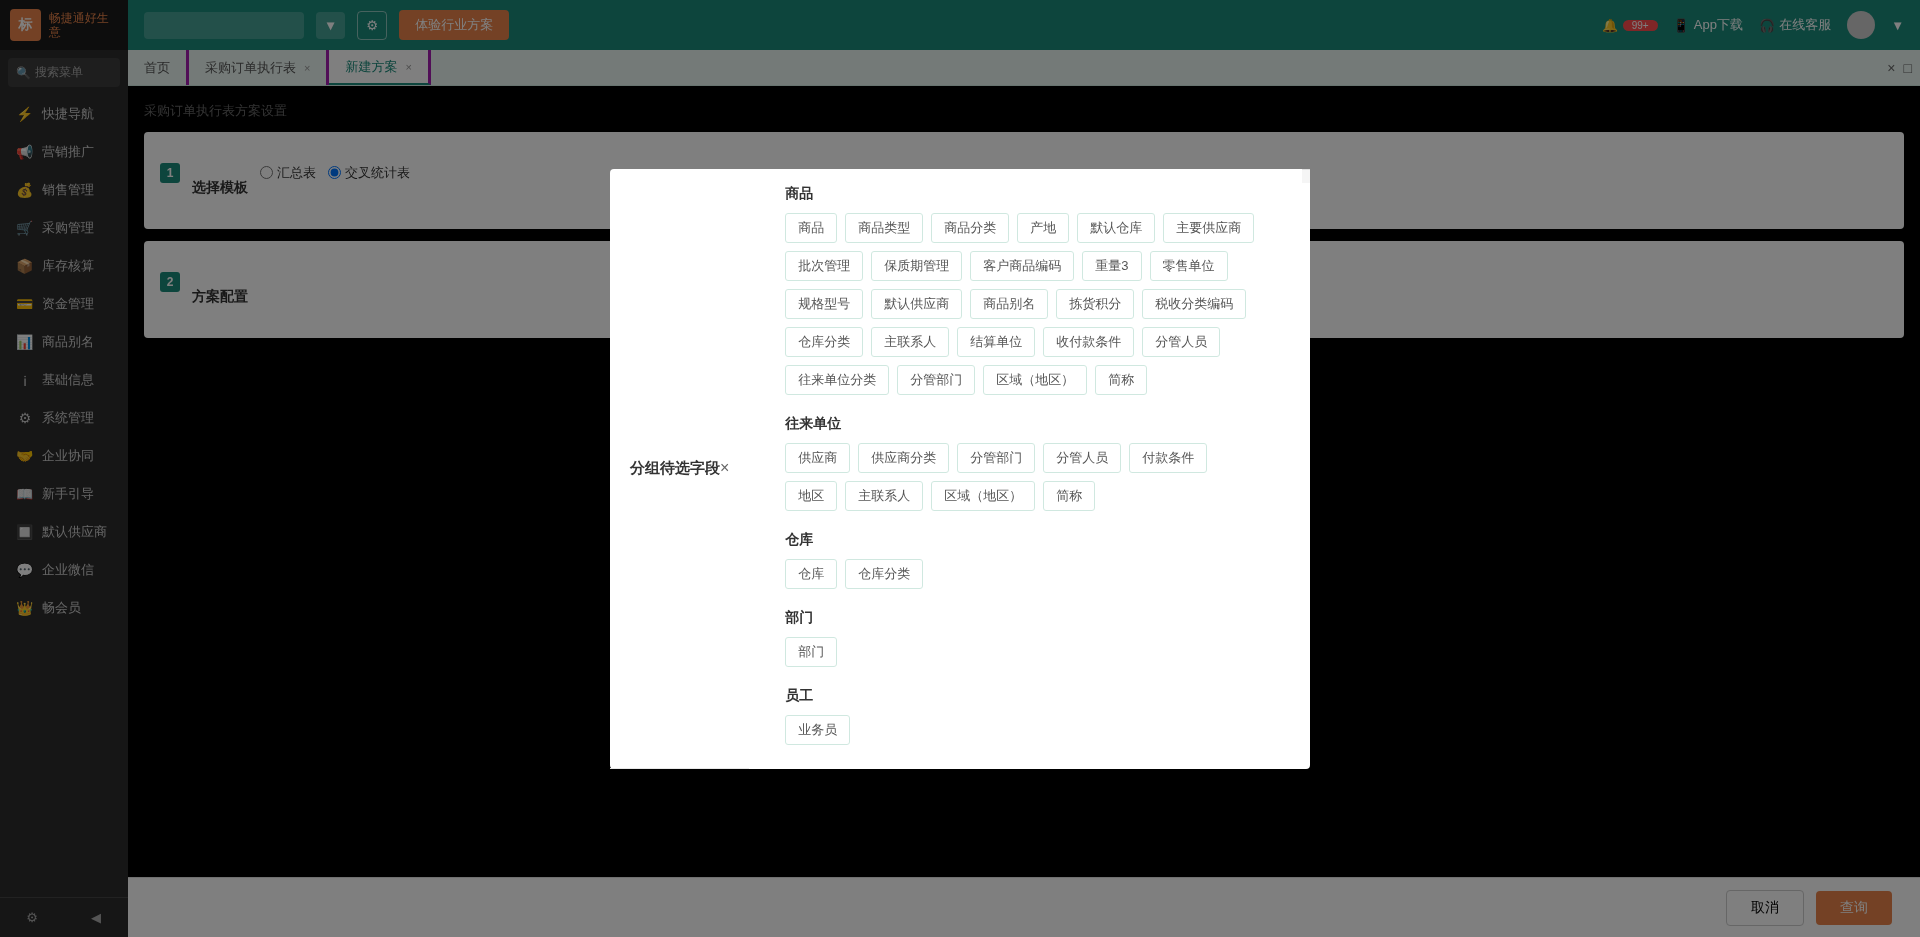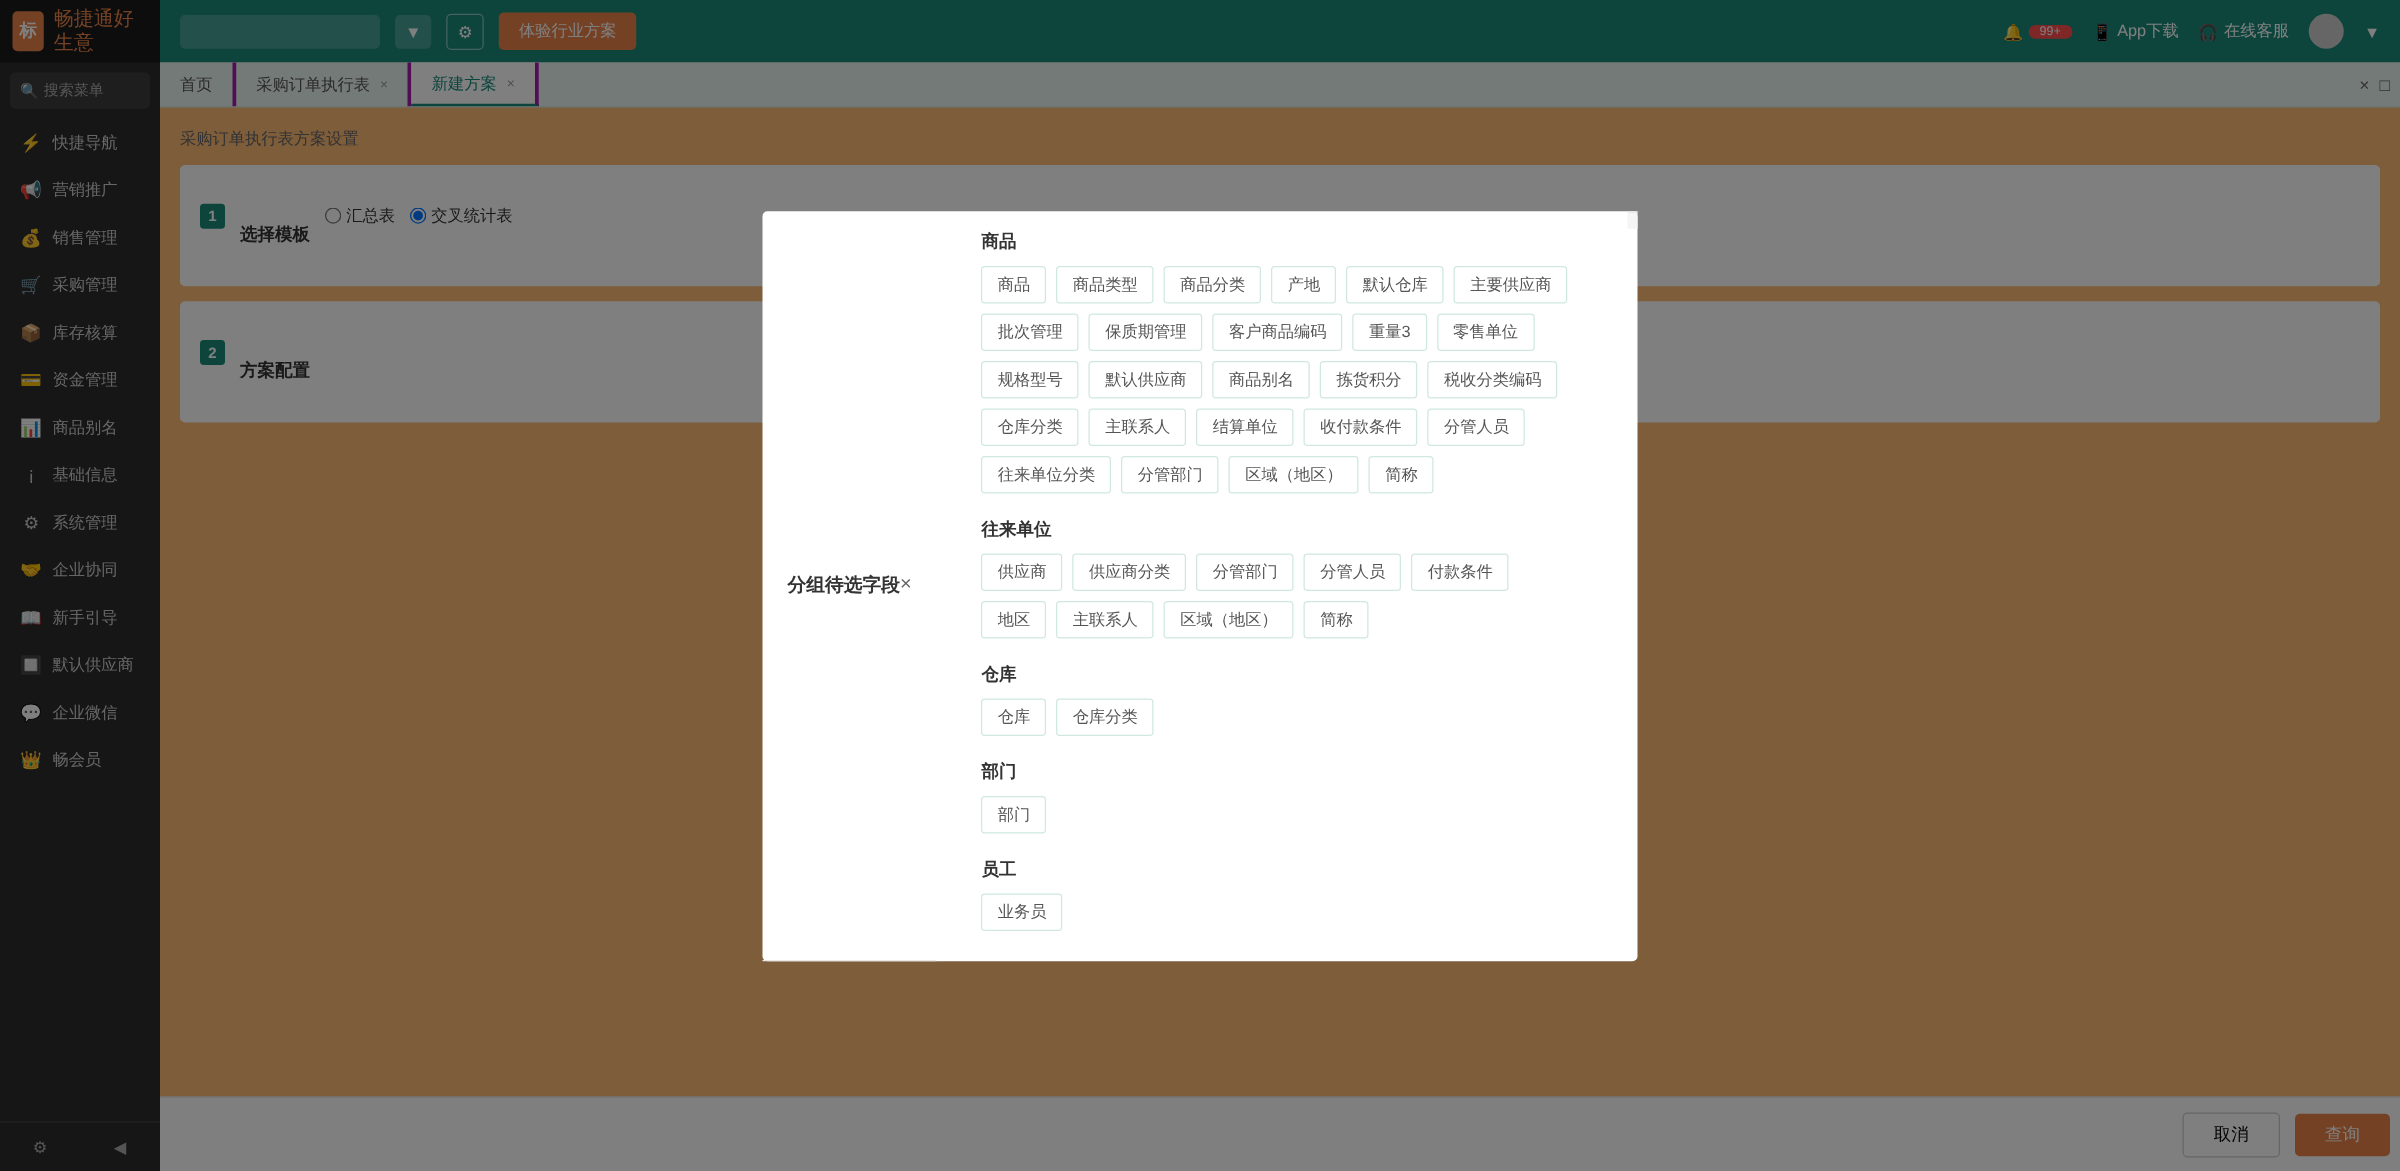--- a/index.html
+++ b/index.html
@@ -5,21 +5,21 @@
     * { box-sizing: border-box; margin: 0; padding: 0; }
     body { font-family: 'Microsoft YaHei', Arial, sans-serif; font-size: 13px; background: #f0f0f0; color: #333; height: 937px; overflow: hidden; }
 
     
     .app-container { display: flex; height: 100%; }
 
     
     .sidebar { width: 128px; background: #2d2d2d; display: flex; flex-direction: column; color: #ccc; flex-shrink: 0; }
     .sidebar-logo { height: 50px; background: #1a1a1a; display: flex; align-items: center; padding: 0 10px; gap: 8px; }
     .sidebar-logo-icon { width: 32px; height: 32px; background: #e8834a; border-radius: 4px; display: flex; align-items: center; justify-content: center; color: white; font-weight: bold; font-size: 14px; }
-    .sidebar-logo-text { color: #e8834a; font-size: 16px; line-height: 1.2; }
+    .sidebar-logo-text { color: #e8834a; font-size: 12px; line-height: 1.2; }
     .sidebar-search { padding: 8px; }
     .sidebar-search-btn { width: 100%; background: #3d3d3d; border: none; border-radius: 4px; color: #aaa; padding: 6px 8px; display: flex; align-items: center; gap: 4px; cursor: pointer; font-size: 12px; }
     .sidebar-nav-item { display: flex; align-items: center; gap: 8px; padding: 10px 16px; cursor: pointer; font-size: 13px; color: #ccc; }
     .sidebar-nav-item .nav-icon { width: 18px; height: 18px; display: flex; align-items: center; justify-content: center; font-size: 14px; }
     .sidebar-bottom { margin-top: auto; border-top: 1px solid #444; display: flex; }
     .sidebar-bottom-btn { flex: 1; padding: 12px 0; display: flex; align-items: center; justify-content: center; cursor: pointer; color: #aaa; }
 
     
     .main-area { flex: 1; display: flex; flex-direction: column; overflow: hidden; }
 
@@ -38,31 +38,31 @@
 
     
     .tab-bar { height: 36px; background: #e8f4f0; display: flex; align-items: stretch; border-bottom: 1px solid #d0e8e0; }
     .tab { display: flex; align-items: center; padding: 0 16px; gap: 8px; cursor: pointer; font-size: 13px; color: #555; border-right: 3px solid #a21caf; }
     .tab.active { background: white; color: #1a8a7a; border-bottom: 2px solid #1a8a7a; }
     .tab-close { font-size: 11px; color: #999; }
     .tab-bar-actions { margin-left: auto; display: flex; align-items: center; padding: 0 8px; gap: 8px; }
     .tab-action-btn { background: transparent; border: none; cursor: pointer; color: #666; font-size: 14px; }
 
     
-    .content-area { flex: 1; background: #fdba74; padding: 16px; overflow: auto; position: relative; }
+    .content-area { flex: 1; background: #000000; padding: 16px; overflow: auto; position: relative; }
     .page-title { font-size: 13px; color: #666; margin-bottom: 12px; }
     .section-card { background: white; border-radius: 4px; padding: 16px; margin-bottom: 12px; }
     .section-step { display: flex; align-items: center; gap: 12px; margin-bottom: 16px; }
     .step-number { width: 20px; height: 20px; background: #1a8a7a; color: white; border-radius: 3px; display: flex; align-items: center; justify-content: center; font-size: 12px; font-weight: bold; flex-shrink: 0; }
     .step-label { font-size: 14px; font-weight: bold; margin-top: 31px; }
     .radio-group { display: flex; gap: 12px; align-items: center; font-size: 13px; }
     .radio-group label { display: flex; align-items: center; gap: 4px; cursor: pointer; }
 
     
-    .bottom-bar { height: 60px; background: white; border-top: 1px solid #e0e0e0; display: flex; align-items: center; justify-content: flex-end; padding: 0 8px; gap: 12px; }
+    .bottom-bar { height: 60px; background: white; border-top: 1px solid #e0e0e0; display: flex; align-items: center; justify-content: flex-end; padding: 0 28px; gap: 12px; }
     .btn-cancel { background: white; border: 1px solid #ccc; border-radius: 4px; padding: 8px 24px; cursor: pointer; font-size: 14px; }
     .btn-confirm { background: #e8834a; border: none; border-radius: 4px; color: white; padding: 8px 24px; cursor: pointer; font-size: 14px; }
 
     
     .modal-overlay { position: fixed; top: 0; left: 0; width: 100%; height: 100%; background: rgba(0,0,0,0.5); display: flex; align-items: center; justify-content: center; z-index: 1000; }
     .modal { background: white; border-radius: 4px; width: 700px; max-height: 600px; display: flex; flex-direction: row; }
     .modal-header { display: flex; align-items: center; justify-content: space-between; padding: 16px 20px; border-bottom: 1px solid #e8e8e8; }
     .modal-title { font-size: 15px; font-weight: bold; color: #333; }
     .modal-close { background: transparent; border: none; font-size: 16px; cursor: pointer; color: #666; }
     .modal-body { flex: 1; overflow-y: auto; padding: 16px 36px; }

